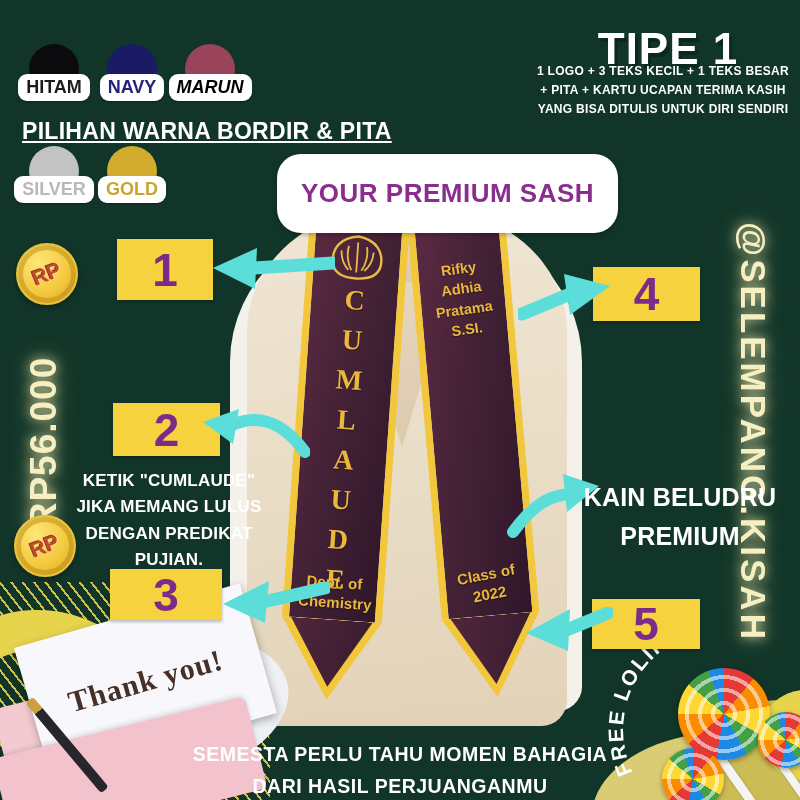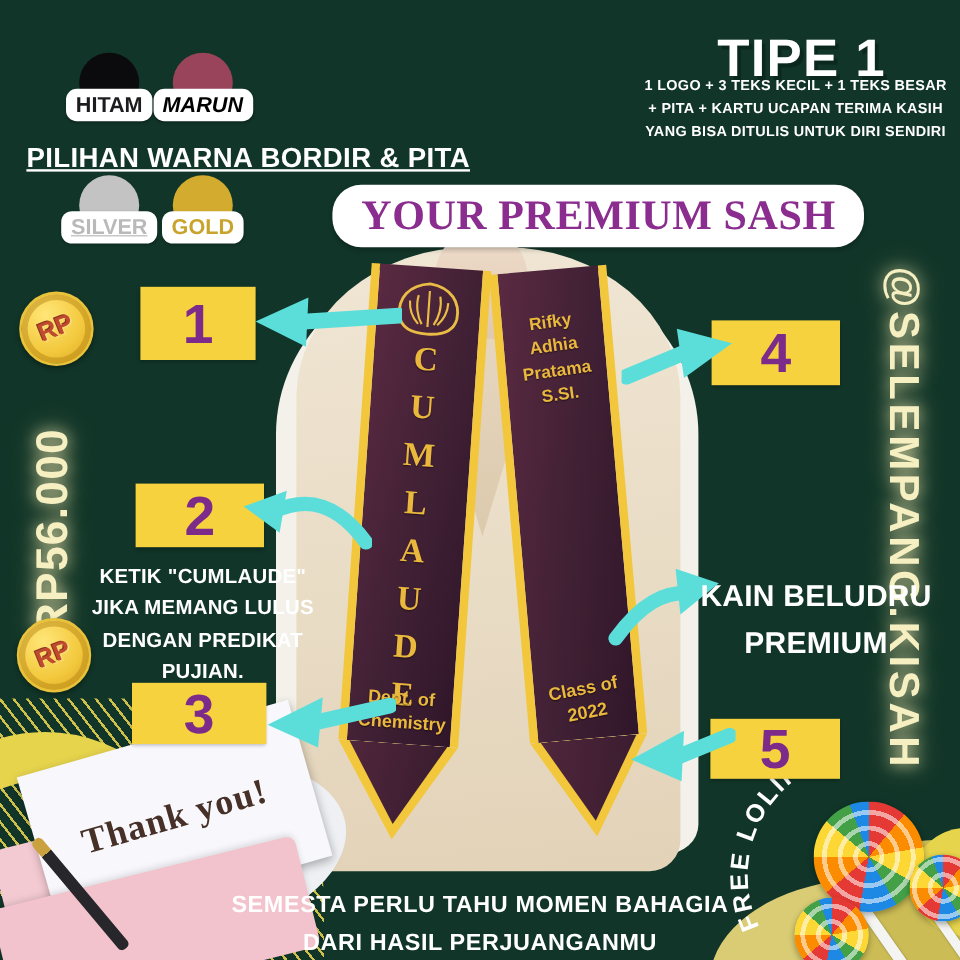--- a/index.html
+++ b/index.html
@@ -2,29 +2,29 @@
 <html><head>
 <meta charset="utf-8">
 <style>
   html,body{margin:0;padding:0;background:#0b2a20;}
   .canvas{position:relative;width:800px;height:800px;overflow:hidden;
     background:#113528;font-family:"Liberation Sans",sans-serif;}
   .abs{position:absolute;}
 
   
   .sec-title{color:#ffffff;font-weight:800;font-size:23px;letter-spacing:.3px;}
-  .sw-row{display:flex;gap:6px;margin-left:37px;}
+  .sw-row{display:flex;gap:6px;}
   .swatch{width:72px;display:flex;flex-direction:column;align-items:center;}
   .sw-circle{width:50px;height:50px;border-radius:50%;}
   .sw-label{margin-top:-20px;background:#ffffff;border-radius:9px;padding:3px 8px;
     font-size:18px;font-weight:700;box-shadow:0 1px 2px rgba(0,0,0,.25);white-space:nowrap;}
 
   
-  .banner{background:#ffffff;border-radius:24px;padding:6px 24px;
-    color:#8a2d8f;font-size:35px;font-weight:800;letter-spacing:.5px;box-shadow:0 2px 4px rgba(0,0,0,.25);font-family:Liberation Serif, serif;}
+  .banner{background:#ffffff;border-radius:24px;padding:24px 24px;
+    color:#8a2d8f;font-size:26px;font-weight:800;letter-spacing:.5px;box-shadow:0 2px 4px rgba(0,0,0,.25);}
 
   
   .tipe-title{color:#fff;font-size:44px;font-weight:800;letter-spacing:1px;text-align:center;
     text-shadow:3px 4px 0 rgba(8,30,22,.55);}
   .tipe-desc{color:#fff;font-size:12px;font-weight:600;line-height:1.58;text-align:center;letter-spacing:.3px;}
 
   
   .glow{color:#F5EFC2;font-weight:800;white-space:nowrap;
     text-shadow:0 0 12px rgba(250,240,180,.85),0 0 26px rgba(250,240,180,.45);}
   .price-txt{font-size:37px;transform:translate(-50%,-50%) rotate(-90deg);letter-spacing:1px;}
@@ -153,29 +153,33 @@
       </defs>
     <text><textPath href="#lolipath" startOffset="4%">FREE LOLIPOP</textPath></text>
   </svg>
 
   <div class="abs sw-row" style="left:18px;top:44px;">
     <div class="swatch">
       <div class="sw-circle" style="background: rgb(11, 11, 13);"></div>
       <div class="sw-label" style="color: rgb(28, 28, 30);">HITAM</div>
     </div>
     <div class="swatch">
+      <div class="sw-circle" style="background: rgb(27, 26, 102);"></div>
+      <div class="sw-label" style="color: rgb(36, 35, 126);">NAVY</div>
+    </div>
+    <div class="swatch">
       <div class="sw-circle" style="background: rgb(153, 68, 90);"></div>
       <div class="sw-label" style="color: #000000; font-style: italic;">MARUN</div>
     </div>
   </div>
   <div class="abs sec-title" style="left:22px;top:118px;text-decoration:underline;">PILIHAN WARNA BORDIR &amp; PITA</div>
   <div class="abs sw-row" style="left:18px;top:146px;">
     <div class="swatch">
       <div class="sw-circle" style="background: rgb(195, 195, 195);"></div>
-      <div class="sw-label" style="color: rgb(185, 185, 185); text-decoration: underline;">SILVER</div>
+      <div class="sw-label" style="color: rgb(185, 185, 185);">SILVER</div>
     </div>
     <div class="swatch">
       <div class="sw-circle" style="background: rgb(211, 172, 47);"></div>
       <div class="sw-label" style="color: rgb(200, 164, 44);">GOLD</div>
     </div>
   </div>
 
   <div class="abs banner" style="left:277px;top:154px;">YOUR PREMIUM SASH</div>
 
   <div class="abs tipe-title" style="left:540px;top:24px;width:256px;">TIPE 1</div>

